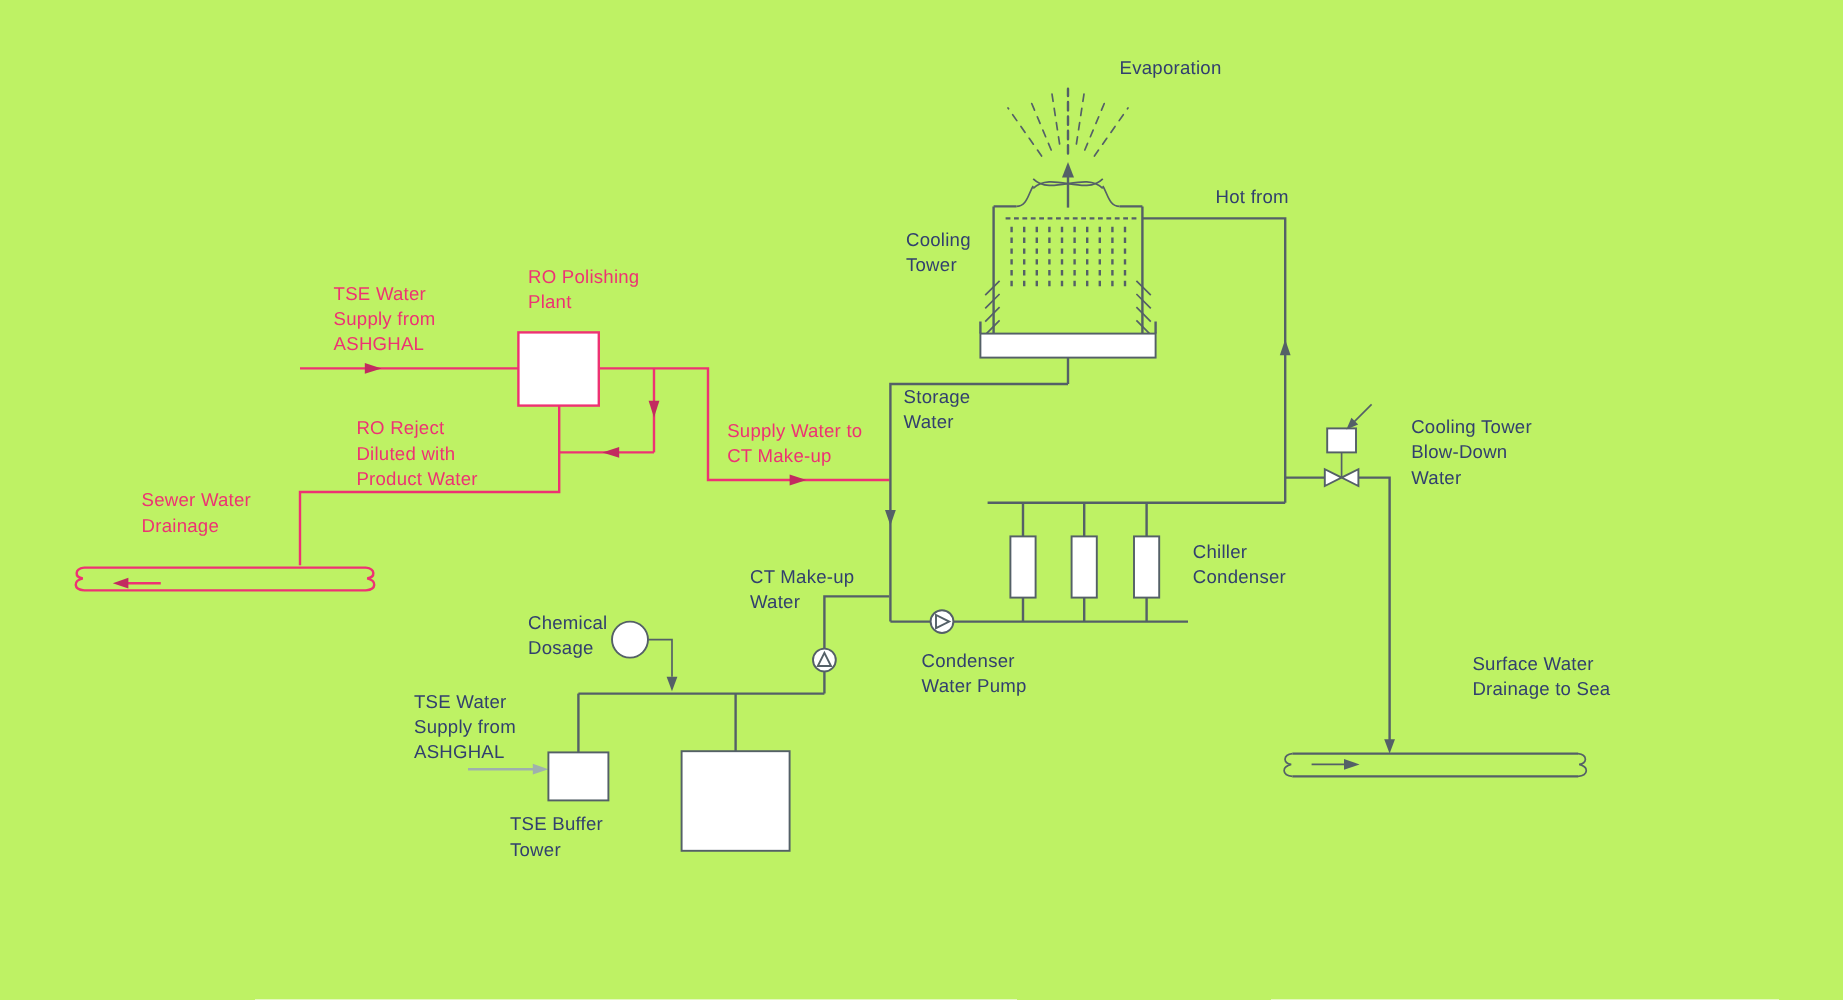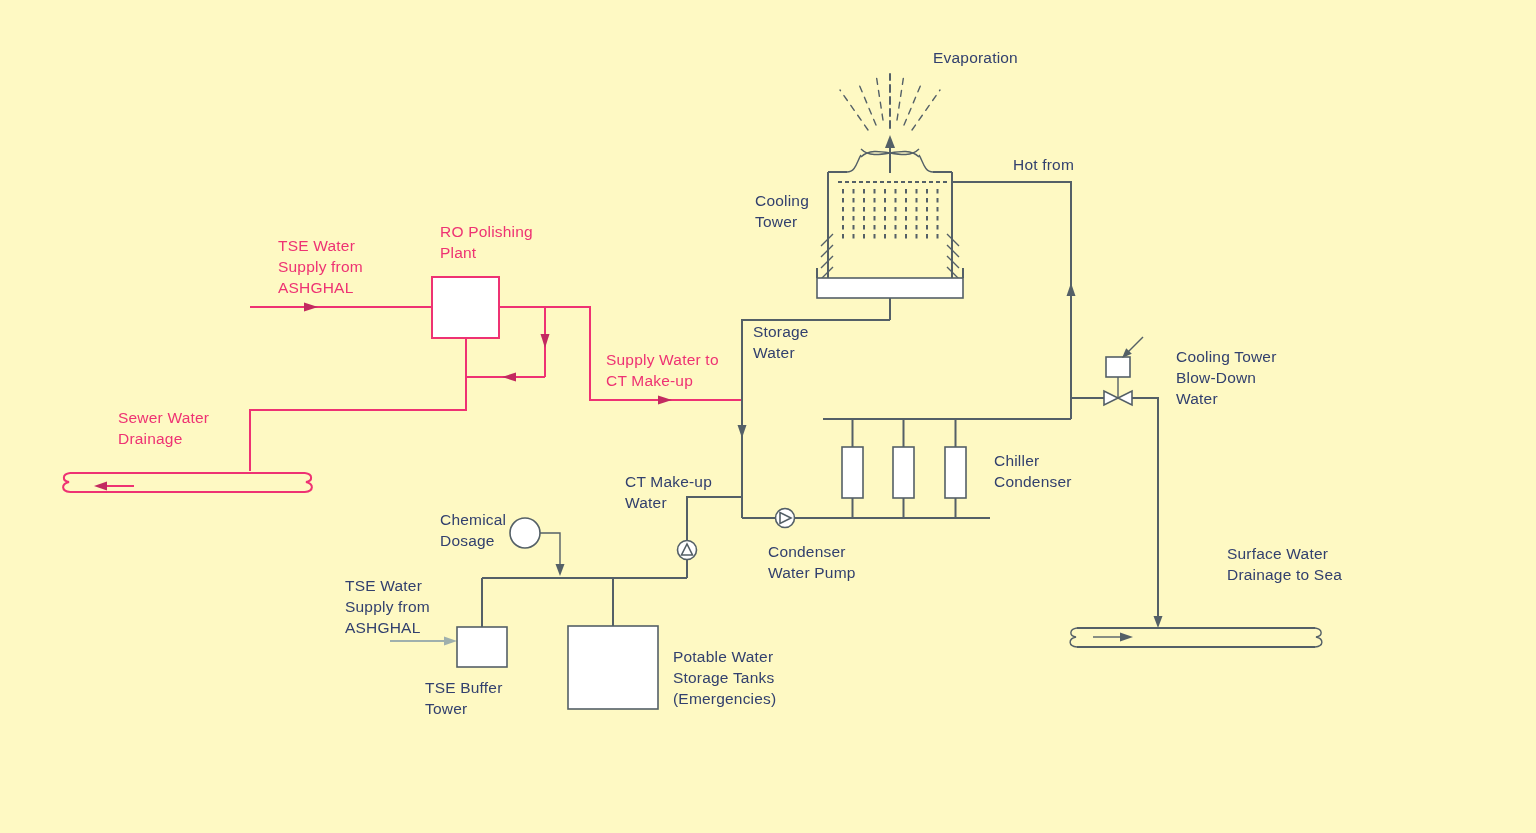--- a/index.html
+++ b/index.html
@@ -1,19 +1,19 @@
 <!DOCTYPE html>
 <html style="--pink: #ee3273; --pink-dark: #c22a60; --ink: #32406e; --pipe: #546067; --pipe-light: #9fb0ad;"><head>
 <meta charset="utf-8">
 <style>
   :root{
     --pink:#ee3273; --pink-dark:#c22a60; --ink:#32406e; --pipe:#546067; --pipe-light:#9fb0ad;
   }
   html,body{margin:0;padding:0;background:#fff;}
-  .stage{position:relative;width:1536px;height:833px;background:#fef9c3;overflow:hidden;
+  .stage{position:relative;width:1536px;height:833px;background:#bef264;overflow:hidden;
          font-family:"Liberation Sans",sans-serif;}
   .layer{position:absolute;left:0;top:0;}
   .lbl{position:absolute;font-size:15.5px;line-height:21px;color:var(--ink);
        white-space:pre-line;letter-spacing:0.2px;}
   .lbl.pink{color:var(--pink);}
   
   .pipe{stroke:var(--pipe);stroke-width:2;fill:none;}
   .thin{stroke-width:1.4;}
   .pinkline{stroke:var(--pink);stroke-width:2;fill:none;}
   .sym{stroke:var(--pipe);stroke-width:1.6;fill:#ffffff;}
@@ -194,20 +194,23 @@
   <div class="lbl" style="left:755px;top:190px">Cooling
 Tower</div>
   <div class="lbl" style="left:753px;top:321px">Storage
 Water</div>
 
   <div class="lbl pink" style="left:278px;top:235px">TSE Water
 Supply from
 ASHGHAL</div>
   <div class="lbl pink" style="left:440px;top:221px">RO Polishing
 Plant</div>
+  <div class="lbl pink" style="left:297px;top:347px">RO Reject
+Diluted with
+Product Water</div>
   <div class="lbl pink" style="left:118px;top:407px">Sewer Water
 Drainage</div>
   <div class="lbl pink" style="left:606px;top:349px">Supply Water to
 CT Make-up</div>
 
   <div class="lbl" style="left:1176px;top:346px">Cooling Tower
 Blow-Down
 Water</div>
   <div class="lbl" style="left:994px;top:450px">Chiller
 Condenser</div>
@@ -215,19 +218,16 @@
 Water</div>
   <div class="lbl" style="left:768px;top:541px">Condenser
 Water Pump</div>
   <div class="lbl" style="left:440px;top:509px">Chemical
 Dosage</div>
   <div class="lbl" style="left:345px;top:575px">TSE Water
 Supply from
 ASHGHAL</div>
   <div class="lbl" style="left:425px;top:677px">TSE Buffer
 Tower</div>
-  <div class="lbl" style="left:673px;top:646px">Potable Water
-Storage Tanks
-(Emergencies)</div>
   <div class="lbl" style="left:1227px;top:543px">Surface Water
 Drainage to Sea</div>
 
 </div>
 
 </body></html>

